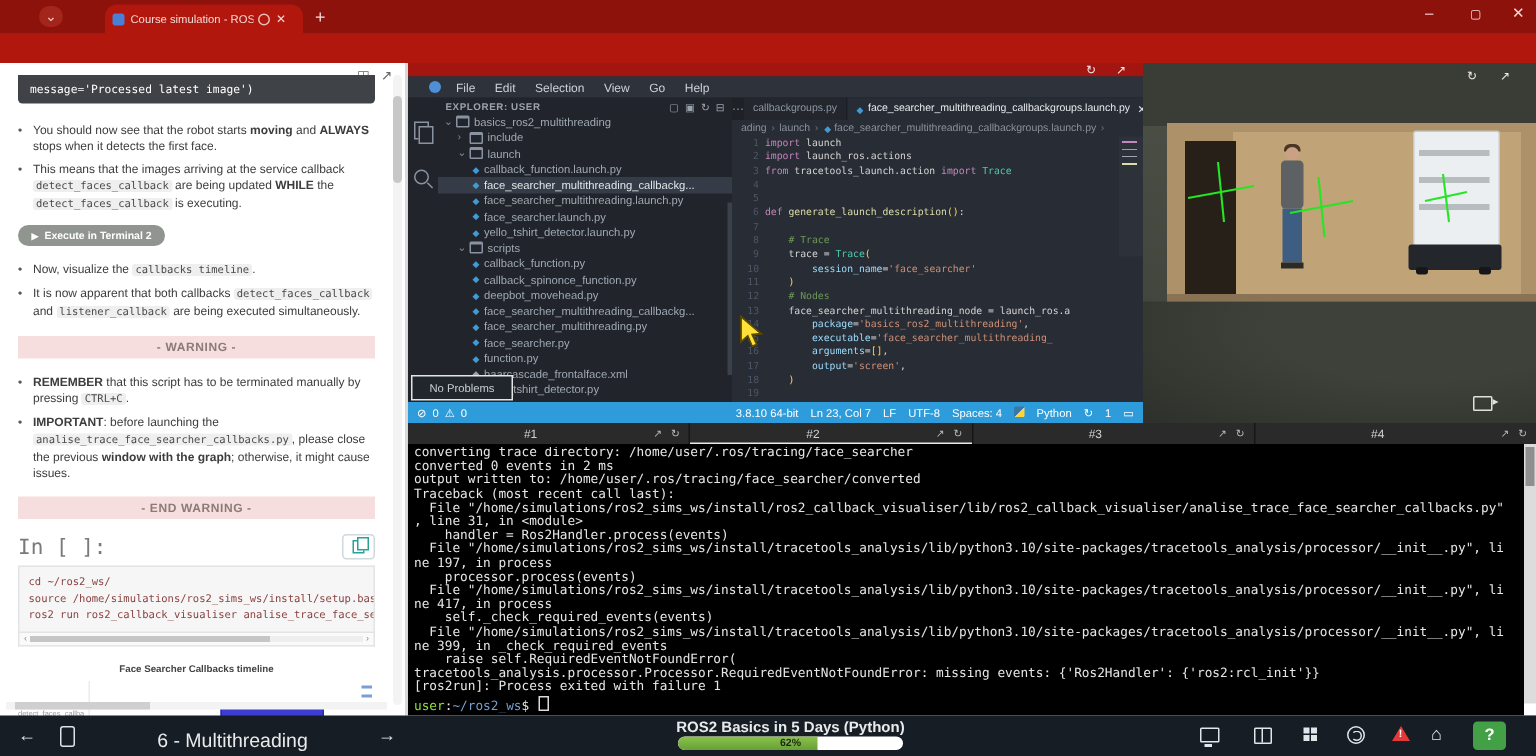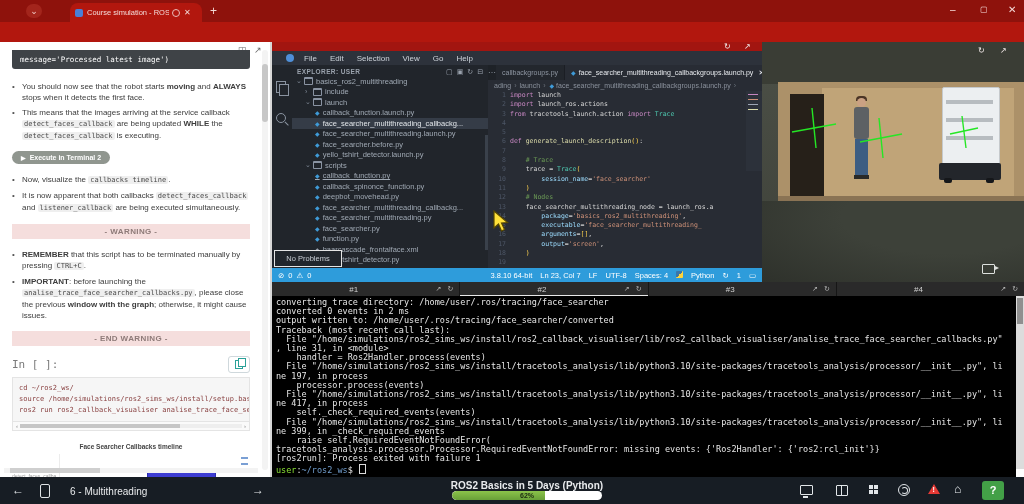--- a/index.html
+++ b/index.html
@@ -37,21 +37,21 @@
   #code-tail{background:#3f4347;color:#fff;font-family:"DejaVu Sans Mono",monospace;font-size:7.5px;padding:5px 8px;border-radius:0 0 3px 3px;margin-bottom:12px;}
   .nb-li{display:flex;margin-bottom:4px;}
   .nb-dot{width:10px;flex:0 0 auto;font-size:8px;line-height:11px;color:#555;}
   .nb-litext{font-size:8px;line-height:11px;}
   .sg-b{font-weight:bold;}
   .sg-code{font-family:"DejaVu Sans Mono",monospace;font-size:7px;background:#efefef;color:#4a4a4a;padding:0 2px;border-radius:2px;}
   #exec-btn{display:inline-block;background:#90968f;color:#fff;font-size:7px;font-weight:bold;padding:3px 9px;border-radius:8px;margin:4px 0 10px 0;}
   #exec-btn .tri{font-size:6px;margin-right:4px;}
   .warn-banner{background:#f5dedd;color:#8d7a78;font-size:8px;font-weight:bold;text-align:center;padding:3px 0;margin:10px 0;letter-spacing:.4px;}
   #in-row{display:flex;justify-content:space-between;align-items:center;margin:8px 0 4px 0;}
-  #in-label{font-family:"DejaVu Sans Mono",monospace;font-size:11px;color:#7a7a7a;}
+  #in-label{font-family:"DejaVu Sans Mono",monospace;font-size:14px;color:#7a7a7a;}
   #copy-btn{width:20px;height:15px;border:1px solid #cfd8dc;border-radius:3px;display:flex;align-items:center;justify-content:center;}
   .copy-ico{width:6px;height:7px;border:1px solid #2aa198;position:relative;background:#fff;}
   .copy-ico::after{content:'';position:absolute;left:2px;top:-3px;width:6px;height:7px;border:1px solid #2aa198;background:#fff;}
   #shell-code{background:#f6f6f6;border:1px solid #e4e4e4;font-family:"DejaVu Sans Mono",monospace;font-size:7px;color:#8a4242;padding:5px 6px;line-height:11px;white-space:nowrap;overflow:hidden;}
   .sh-scroll{height:8px;border:1px solid #e4e4e4;border-top:none;background:#fafafa;display:flex;align-items:center;padding:0 3px;}
   .sh-arrow{font-size:6px;color:#888;}
   .sh-track{flex:1;height:4px;margin:0 2px;background:#eee;}
   .sh-thumb{width:72%;height:4px;background:#c6c6c6;}
   
   #chart{position:relative;margin-top:12px;height:66px;}
@@ -149,21 +149,21 @@
   .tp-user{color:#8ae234;}.tp-path{color:#729fcf;}
   .tp-cursor{display:inline-block;width:5px;height:8px;border:1px solid #dcdcdc;vertical-align:-1px;margin-left:1px;}
   #term-vscroll{position:absolute;right:0;top:14px;width:8px;bottom:0;background:#dcdcdc;}
   #term-vthumb{position:absolute;left:1px;top:2px;width:6px;height:26px;background:#8f8f8f;}
   #term-grip{position:absolute;right:0;bottom:0;width:8px;height:8px;background:#fff;}
 
   
   #taskbar{left:0;top:477px;width:1024px;height:27px;background:#171d24;color:#e8eaec;}
   .tk-arrow{top:6px;font-size:12px;color:#dfe3e6;}
   .ico-phone{left:40px;top:7px;width:8px;height:12px;border:1.3px solid #dfe3e6;border-radius:2px;}
-  #chapter-label{left:70px;top:9px;width:170px;font-size:10px;}
+  #chapter-label{left:70px;top:9px;width:170px;text-align:center;font-size:13px;}
   #course-label{left:392px;top:3px;width:270px;text-align:center;font-size:10px;font-weight:bold;}
   #progress-track{left:452px;top:14px;width:150px;height:9px;background:#fff;border-radius:5px;overflow:hidden;}
   #progress-fill{height:9px;background:linear-gradient(#8bc34a,#689f38);border-radius:5px 0 0 5px;}
   #progress-label{left:452px;top:14px;width:150px;text-align:center;font-size:7px;color:#1c2a10;line-height:9px;font-weight:bold;}
   .ico-monitor{left:800px;top:8px;width:11px;height:8px;border:1.3px solid #e2e6e9;border-radius:1px;}
   .ico-monitor::after{content:'';position:absolute;left:2px;bottom:-3.5px;width:5px;height:1.5px;background:#e2e6e9;}
   .ico-book{left:836px;top:8px;width:10px;height:9px;border:1.3px solid #e2e6e9;border-radius:1px;}
   .ico-book::after{content:'';position:absolute;left:4px;top:0;bottom:0;width:1.3px;background:#e2e6e9;}
   .ico-grid{left:869px;top:8px;width:4px;height:4px;background:#e2e6e9;box-shadow:5px 0 #e2e6e9,0 5px #e2e6e9,5px 5px #e2e6e9;}
   .ico-swirl{left:898px;top:7px;width:10px;height:10px;border:1.3px solid #e2e6e9;border-radius:50%;}
@@ -334,32 +334,32 @@
           <div class="tree-row sel" style="padding-left: 22px;">
             <span class="fico">◆</span>
             <span>face_searcher_multithreading_callbackg...</span>
           </div>
           <div class="tree-row" style="padding-left: 22px;">
             <span class="fico">◆</span>
             <span>face_searcher_multithreading.launch.py</span>
           </div>
           <div class="tree-row" style="padding-left: 22px;">
             <span class="fico">◆</span>
-            <span>face_searcher.before.py</span>
+            <span>face_searcher.launch.py</span>
           </div>
           <div class="tree-row" style="padding-left: 22px;">
             <span class="fico">◆</span>
             <span>yello_tshirt_detector.launch.py</span>
           </div>
           <div class="tree-row" style="padding-left: 13px;">
             <span class="tw">⌄</span>
             <span class="fold"></span>
             <span>scripts</span>
           </div>
-          <div class="tree-row" style="padding-left: 22px; text-decoration: underline;">
+          <div class="tree-row" style="padding-left: 22px;">
             <span class="fico">◆</span>
             <span>callback_function.py</span>
           </div>
           <div class="tree-row" style="padding-left: 22px;">
             <span class="fico">◆</span>
             <span>callback_spinonce_function.py</span>
           </div>
           <div class="tree-row" style="padding-left: 22px;">
             <span class="fico">◆</span>
             <span>deepbot_movehead.py</span>

